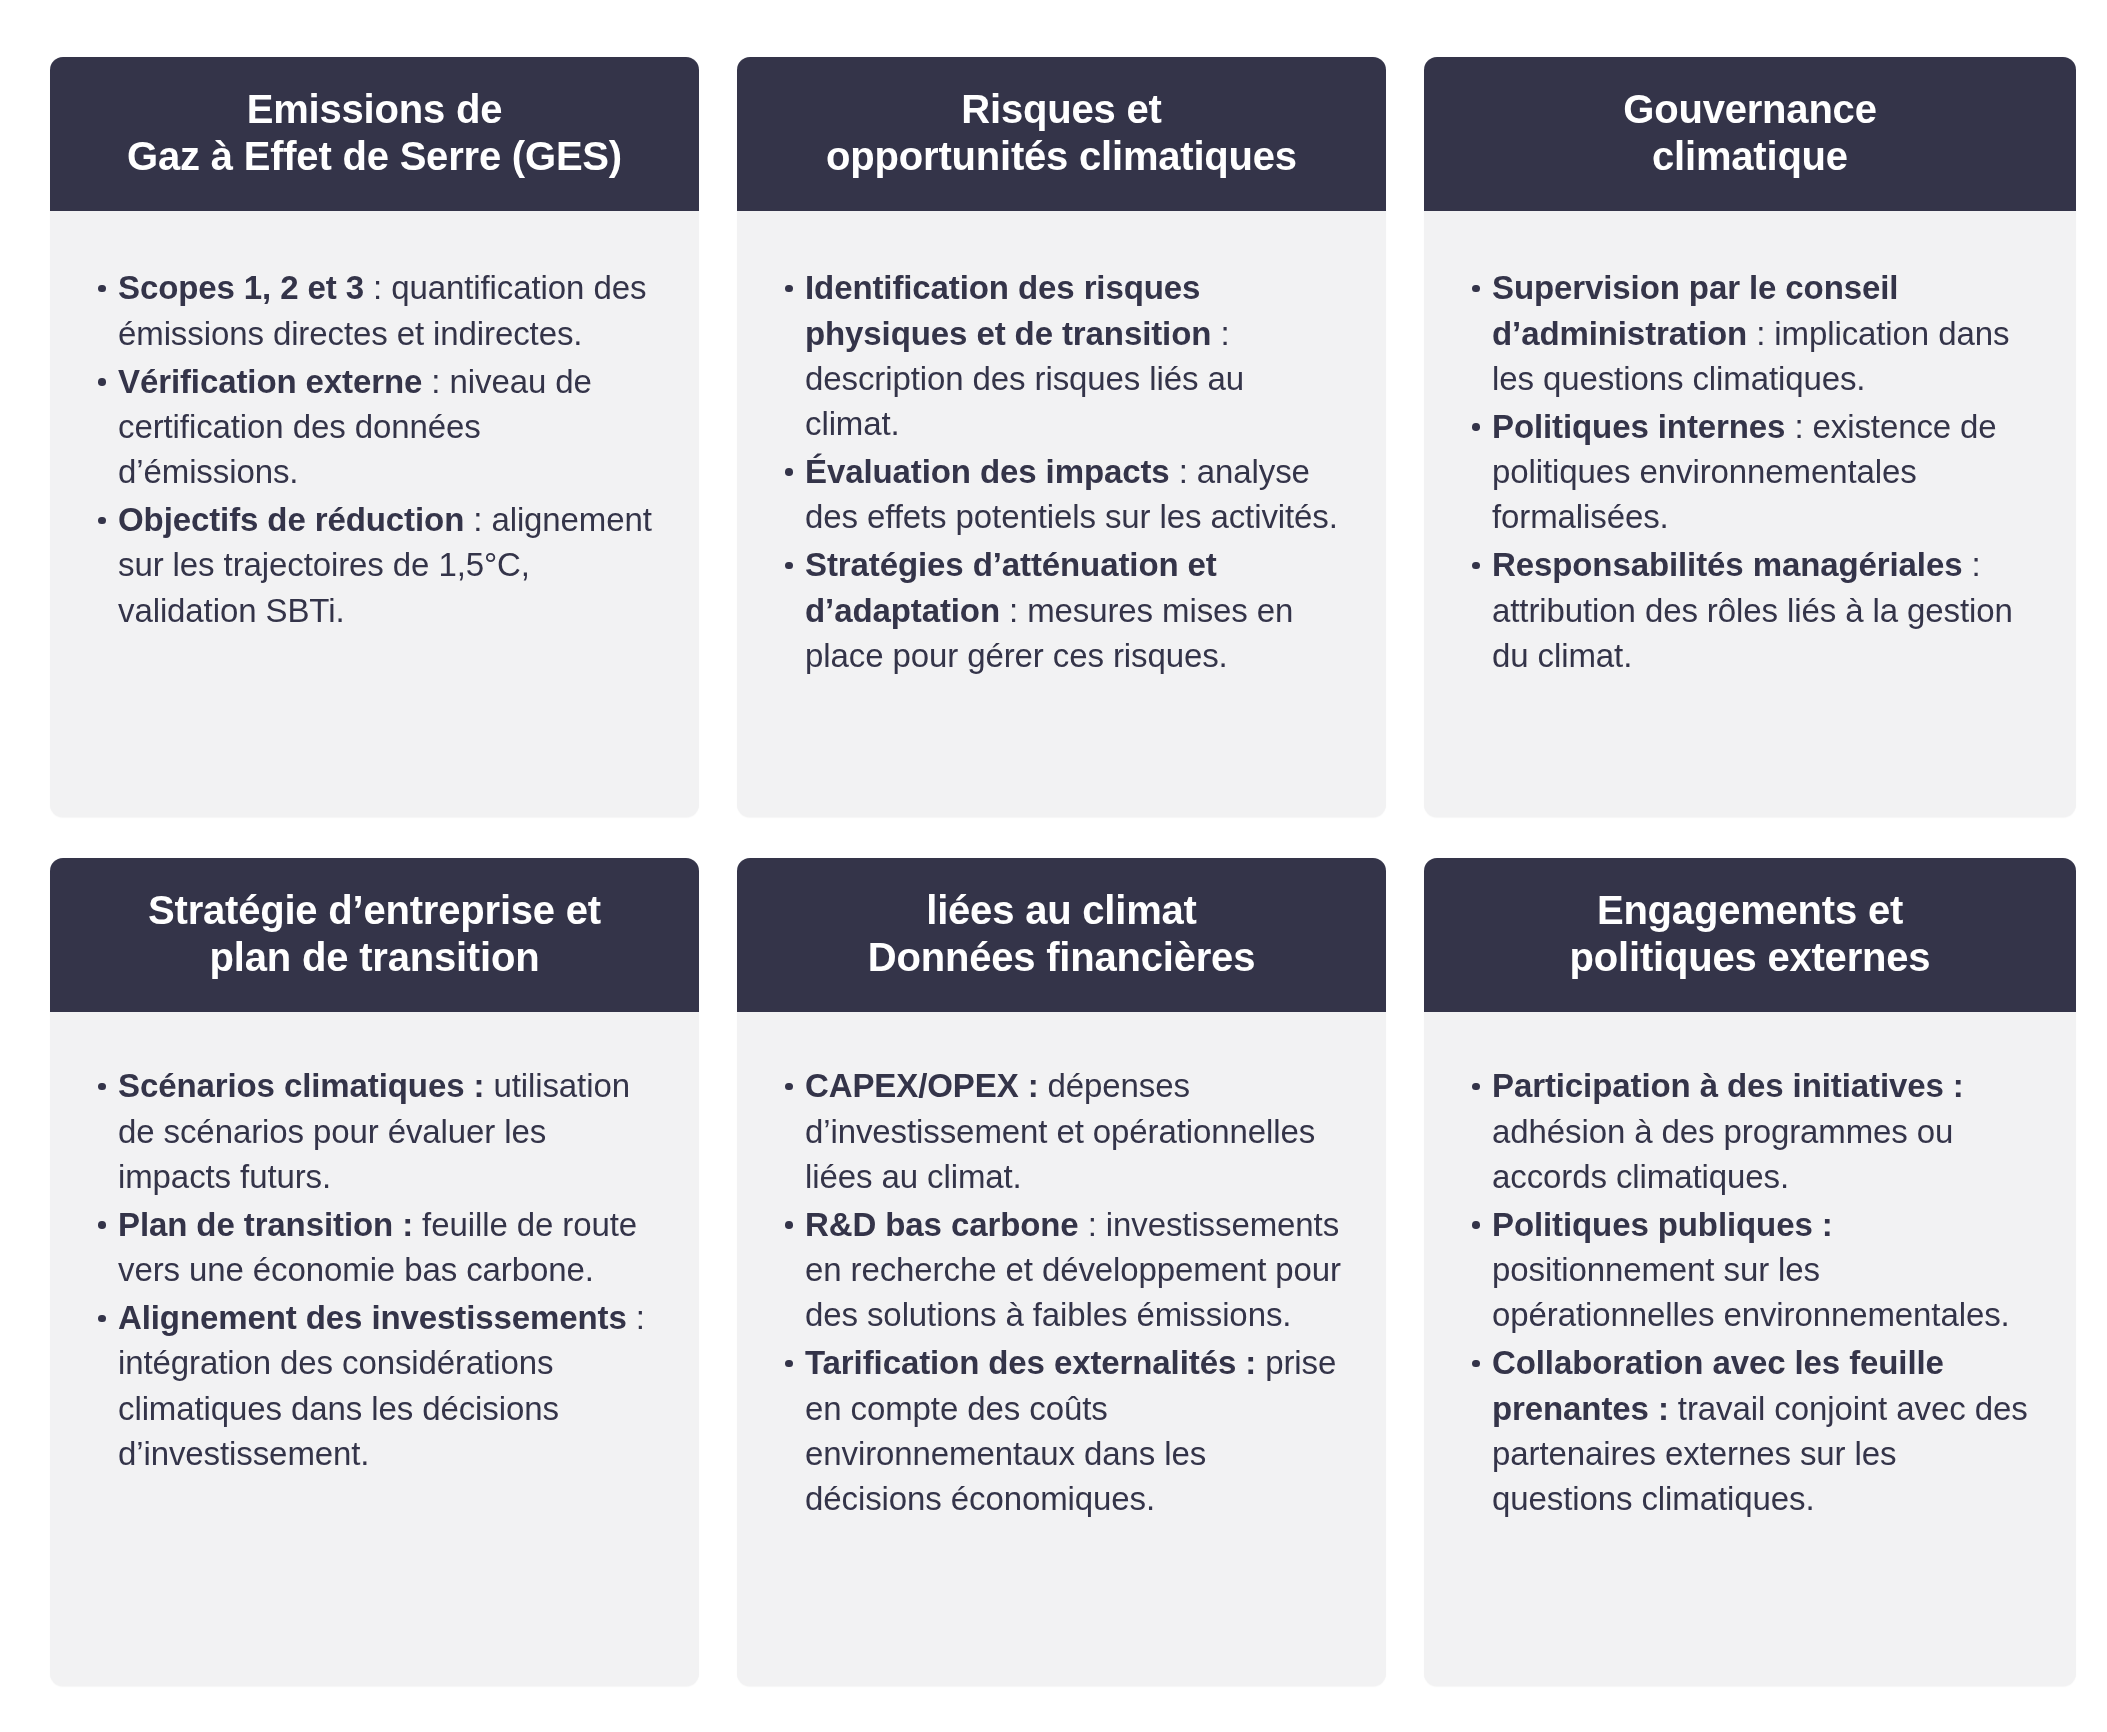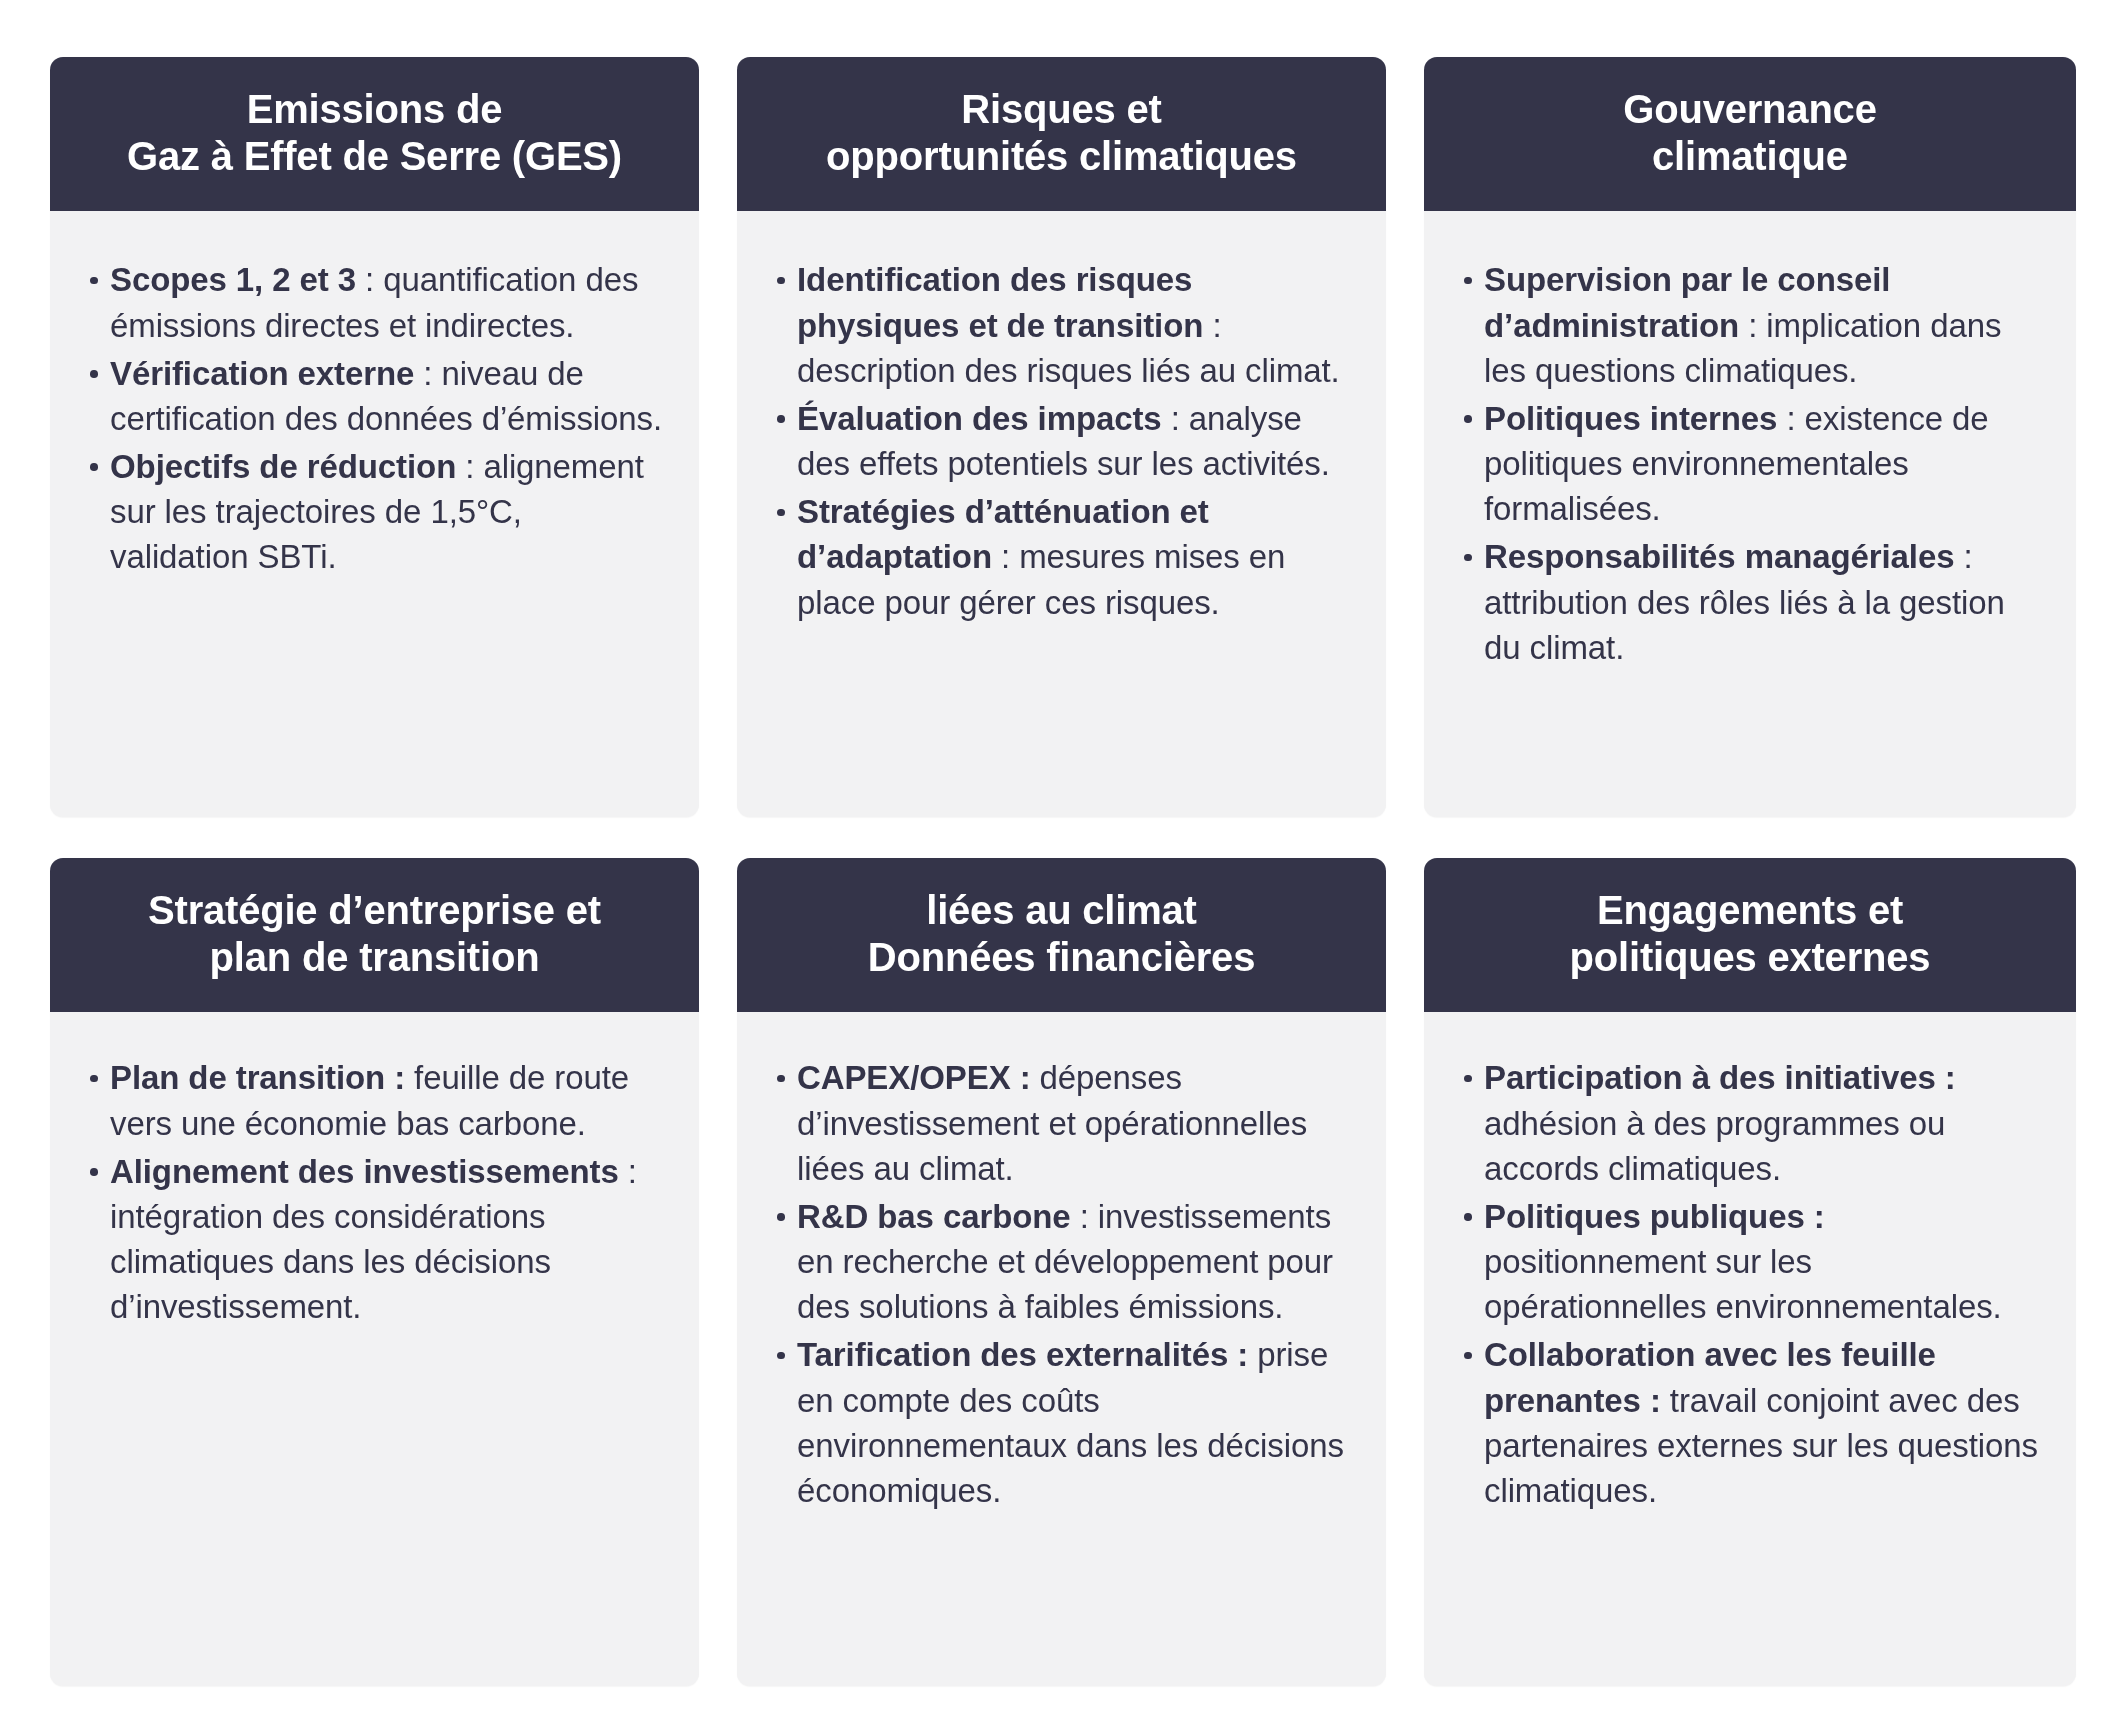--- a/index.html
+++ b/index.html
@@ -53,21 +53,21 @@
     display: block;
   }
   .card-body {
     flex: 1;
     background: #f2f2f3;
     padding: 46px 33px 35px 33px;
     box-sizing: border-box;
   }
   ul.bullets {
     list-style: none;
-    margin: 0;
+    margin: 8px;
     padding: 0;
   }
   ul.bullets > li {
     position: relative;
     padding-left: 27px;
     margin: 0 0 2.9px 0;
     font-size: 33px;
     line-height: 1.37;
     color: #343449;
     letter-spacing: -0.1px;
@@ -142,20 +142,21 @@
     </div>
     <div class="card tall">
       <div class="card-header">
         <div>
           <span class="hl">Stratégie d’entreprise et</span>
           <span class="hl">plan de transition</span>
         </div>
       </div>
       <div class="card-body">
         <ul class="bullets">
+          <li><span class="lbl">Scénarios climatiques :</span><span class="rest"> utilisation de scénarios pour évaluer les impacts futurs.</span></li>
           <li><span class="lbl">Plan de transition :</span><span class="rest"> feuille de route vers une économie bas carbone.</span></li>
           <li><span class="lbl">Alignement des investissements</span><span class="rest"> : intégration des considérations climatiques dans les décisions d’investissement.</span></li>
         </ul>
       </div>
     </div>
     <div class="card tall">
       <div class="card-header">
         <div>
           <span class="hl">liées au climat</span>
           <span class="hl">Données financières</span>

